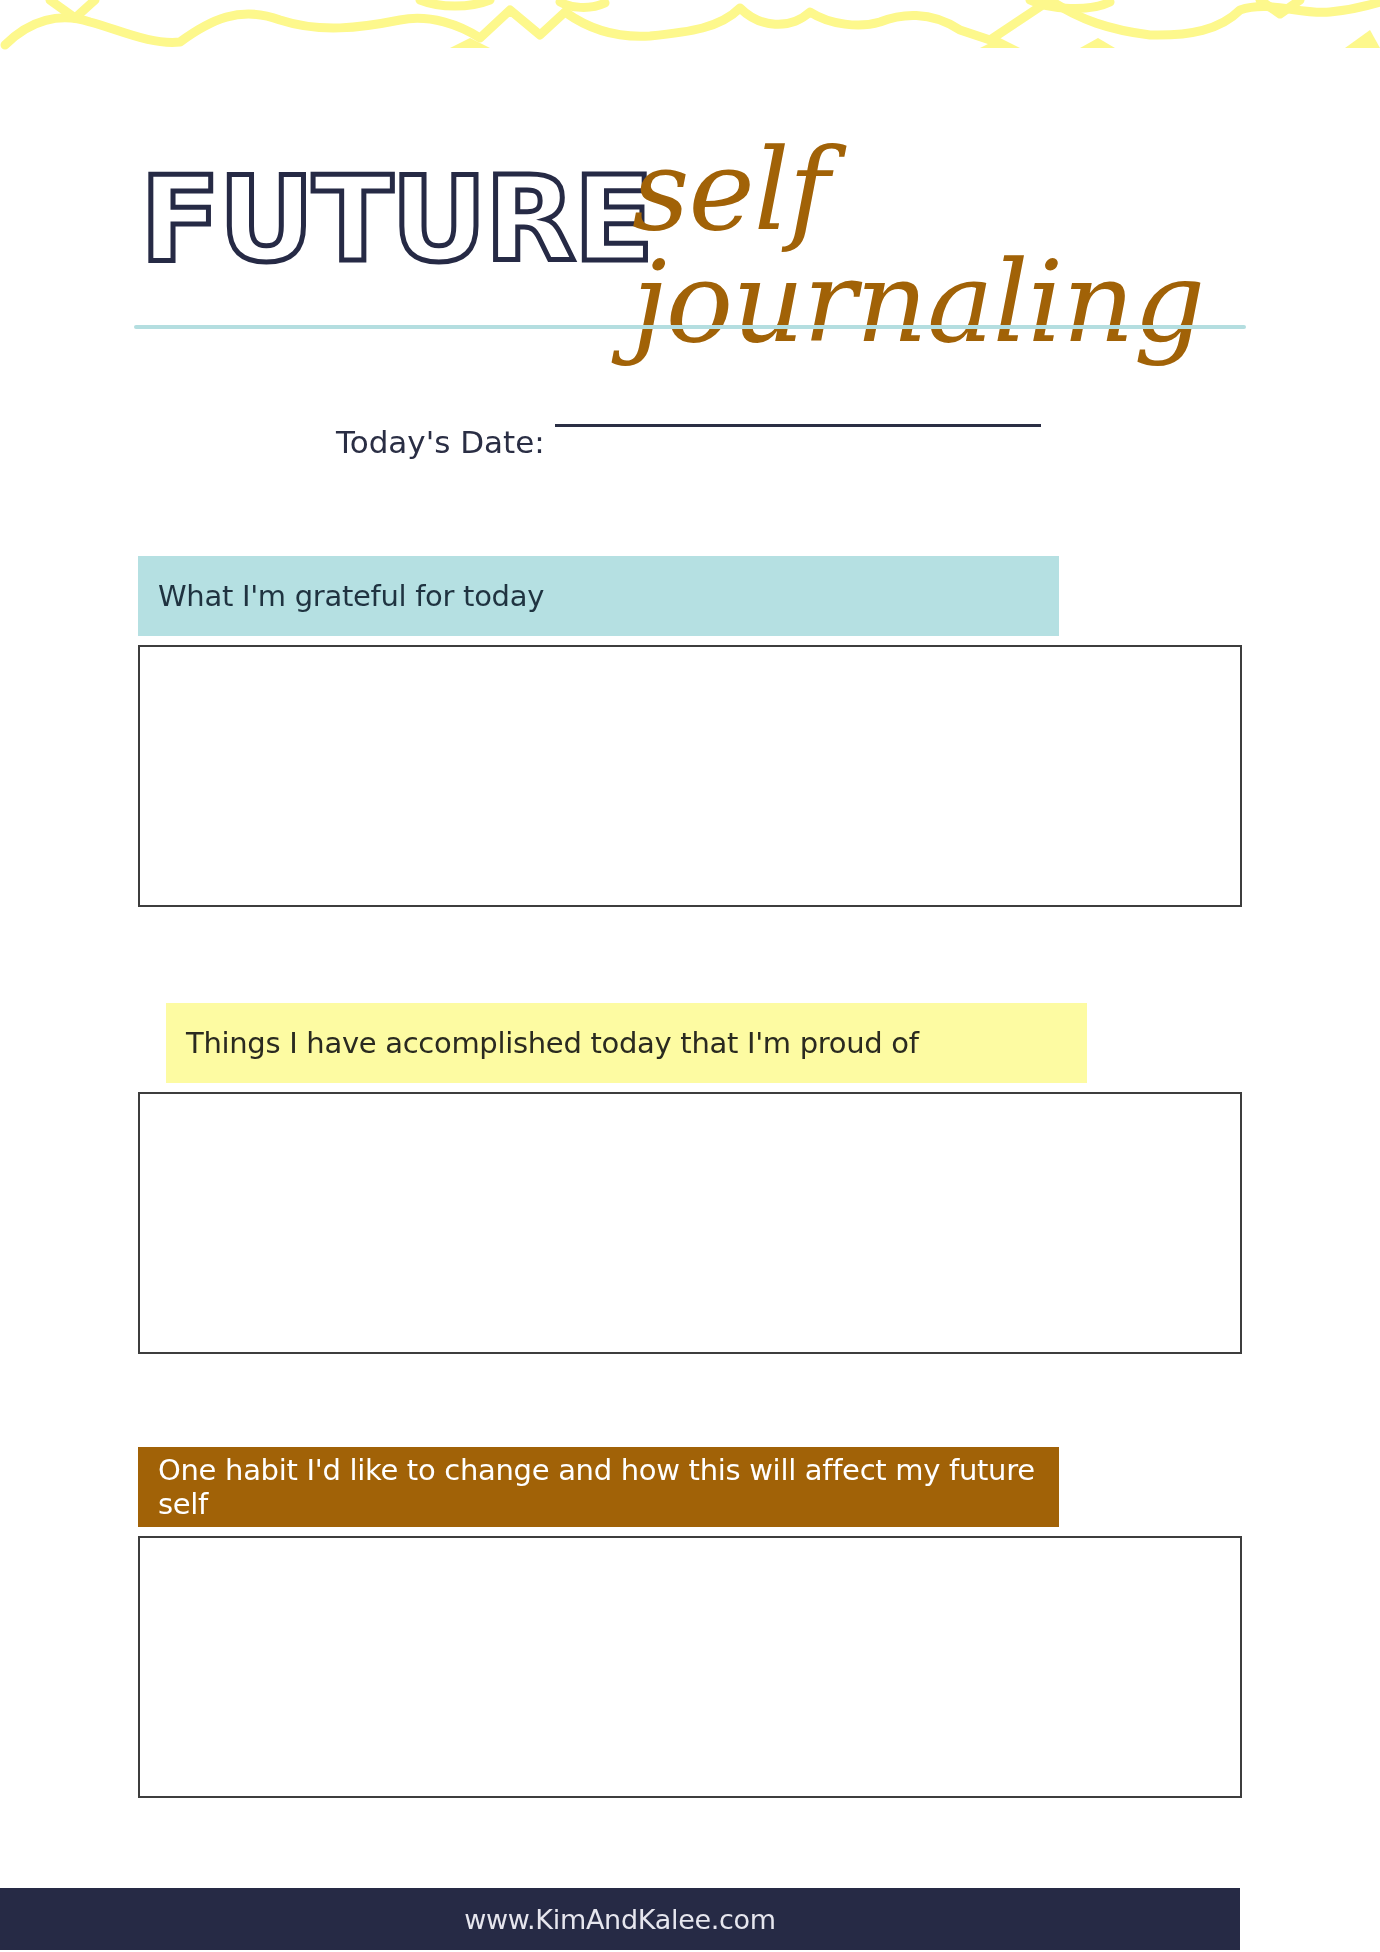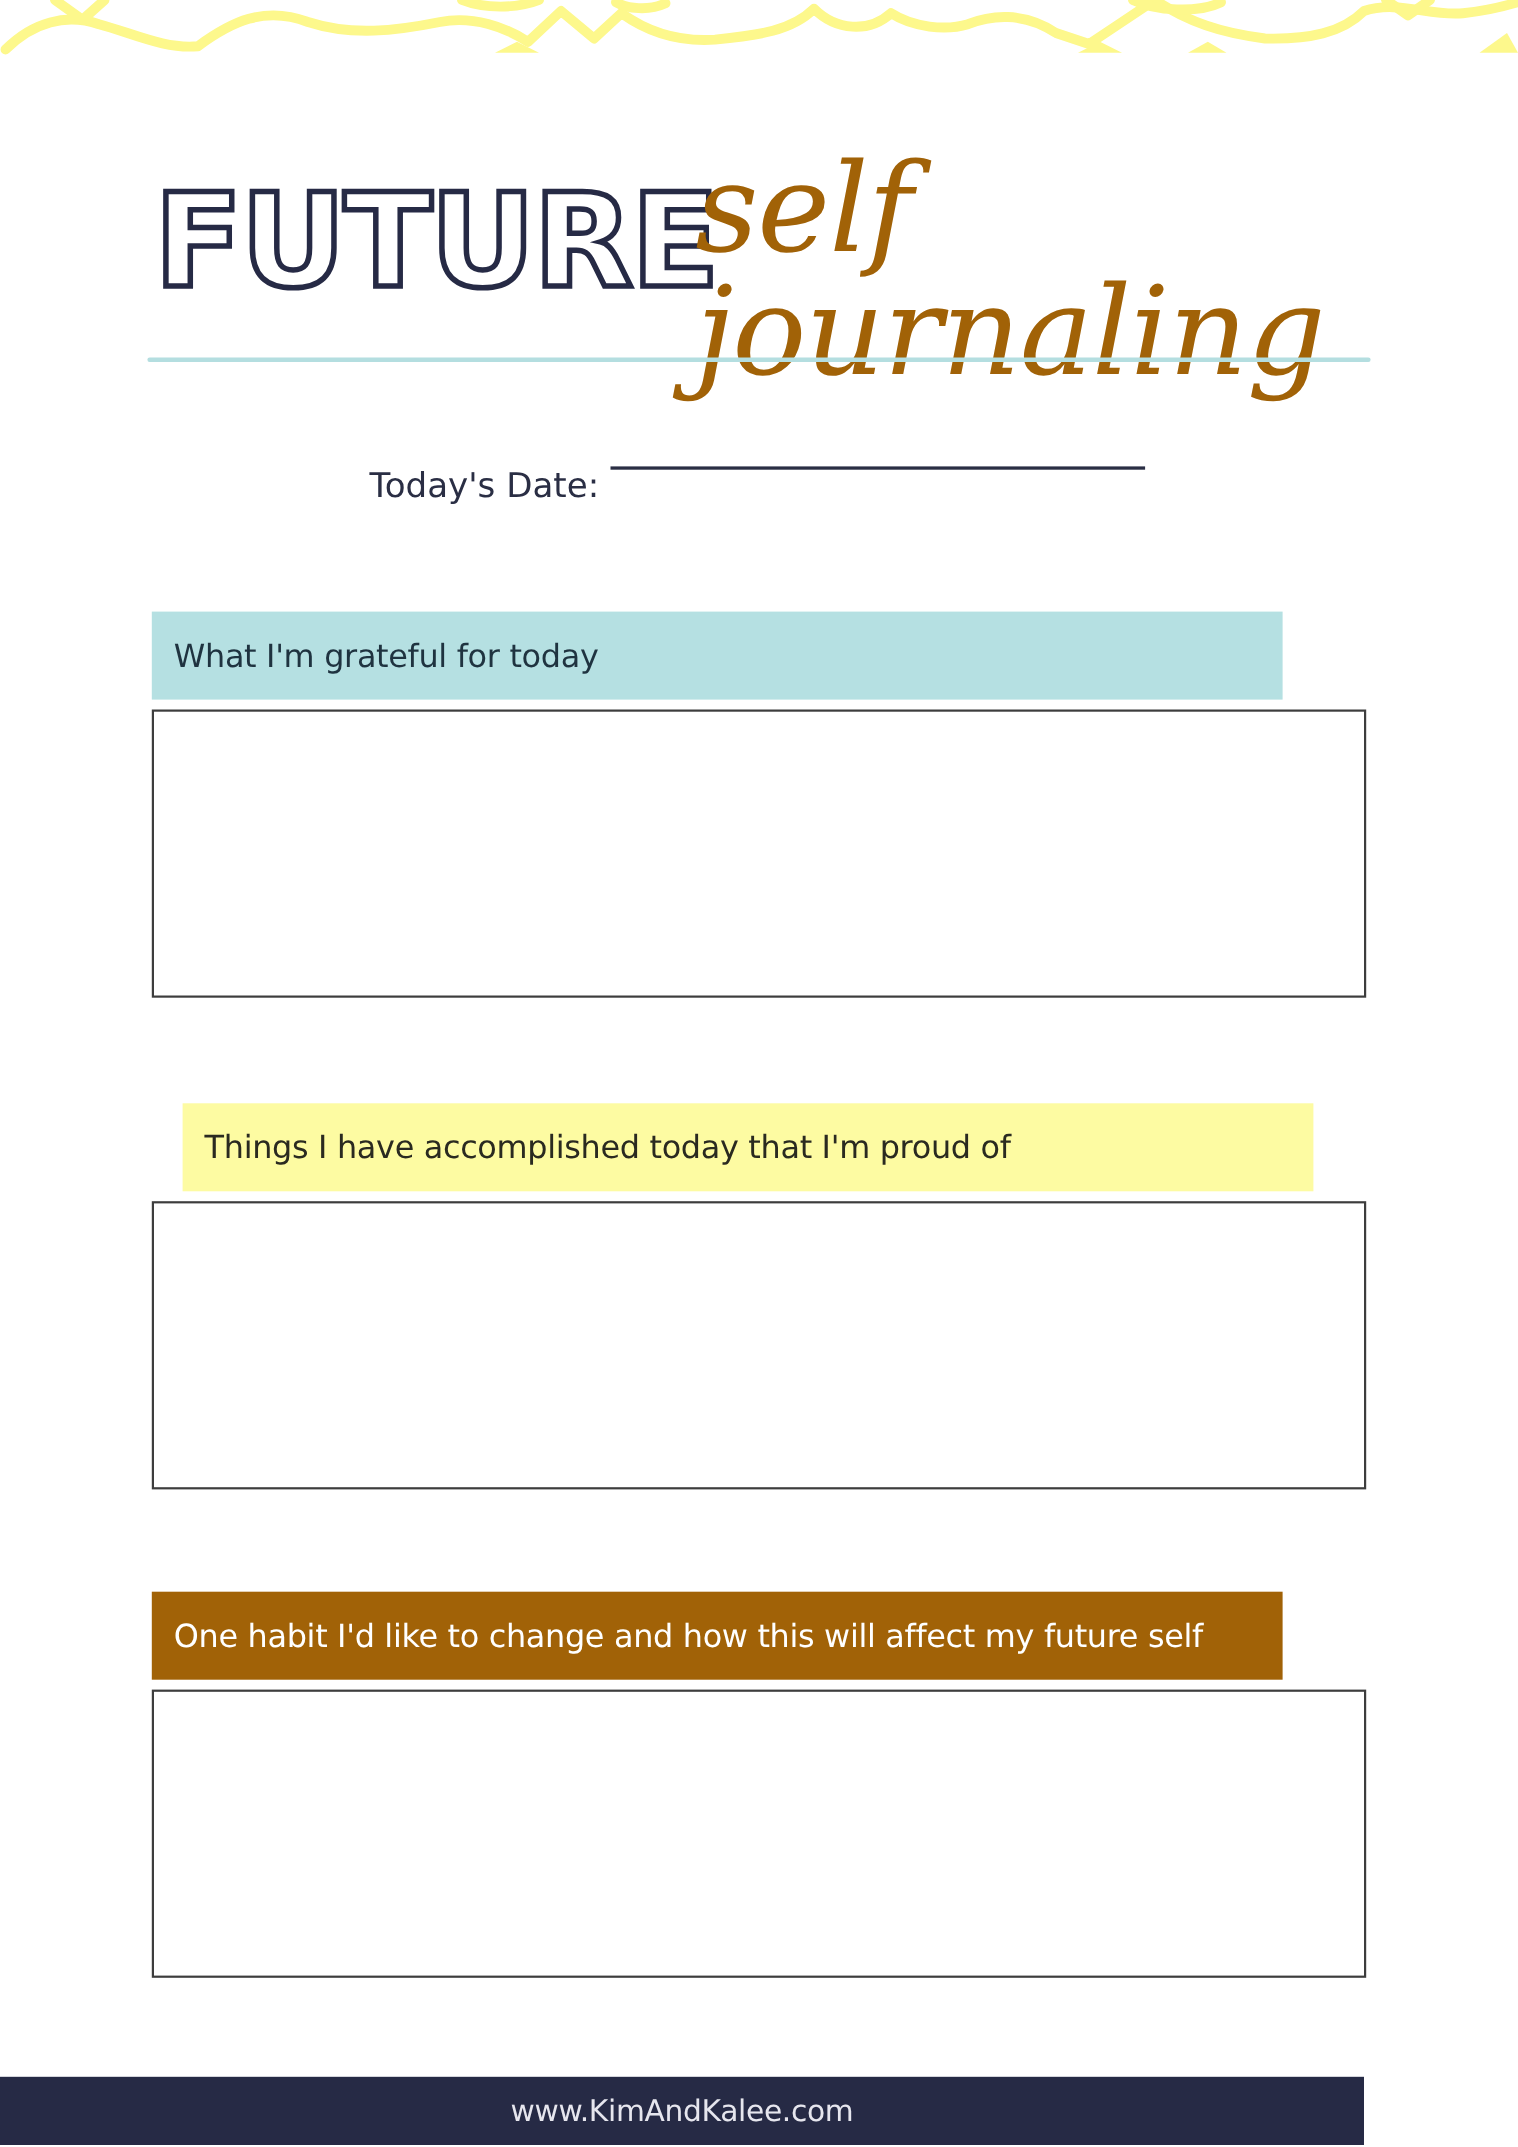--- a/index.html
+++ b/index.html
@@ -45,21 +45,21 @@
       font-family: "DejaVu Sans", sans-serif;
       font-size: 31px; color: #2a2e44;
       display: flex; align-items: flex-start;
     }
     .date-line {
       display: inline-block; width: 486px; height: 0;
       border-bottom: 3px solid #2a2e44;
       margin-left: 10px; margin-bottom: 6px;
     }
     .section-header {
-      position: absolute; left: 138px; width: 1028px; height: 80px;
+      position: absolute; left: 138px; width: 921px; height: 80px;
       display: flex; align-items: center; box-sizing: border-box;
       padding-left: 20px;
       font-family: "DejaVu Sans", sans-serif;
       font-size: 29px;
       letter-spacing: -0.3px;
     }
     .section-box {
       position: absolute; left: 138px; width: 1104px; height: 262px;
       box-sizing: border-box;
       border: 2px solid #3d3d3d;

